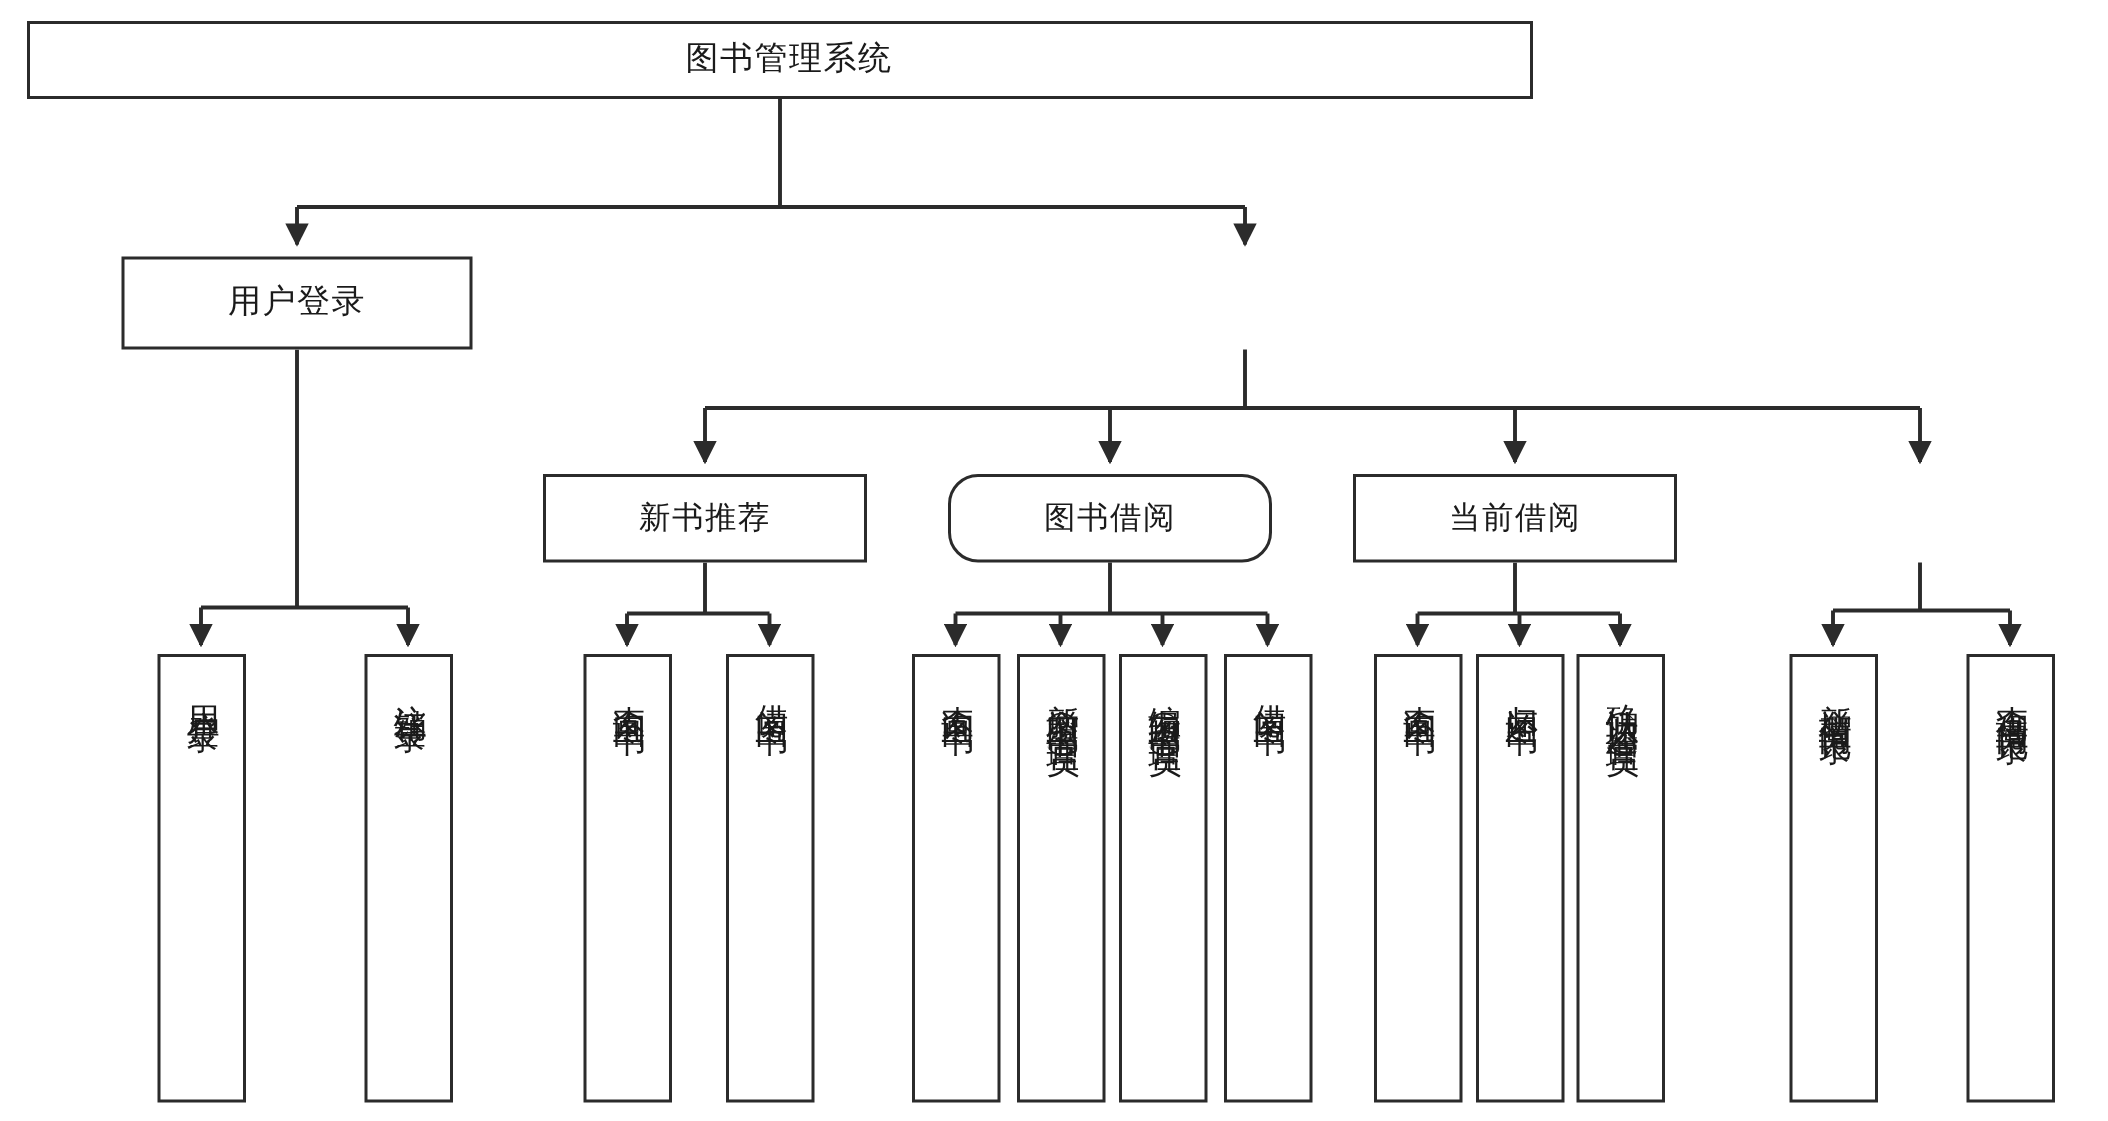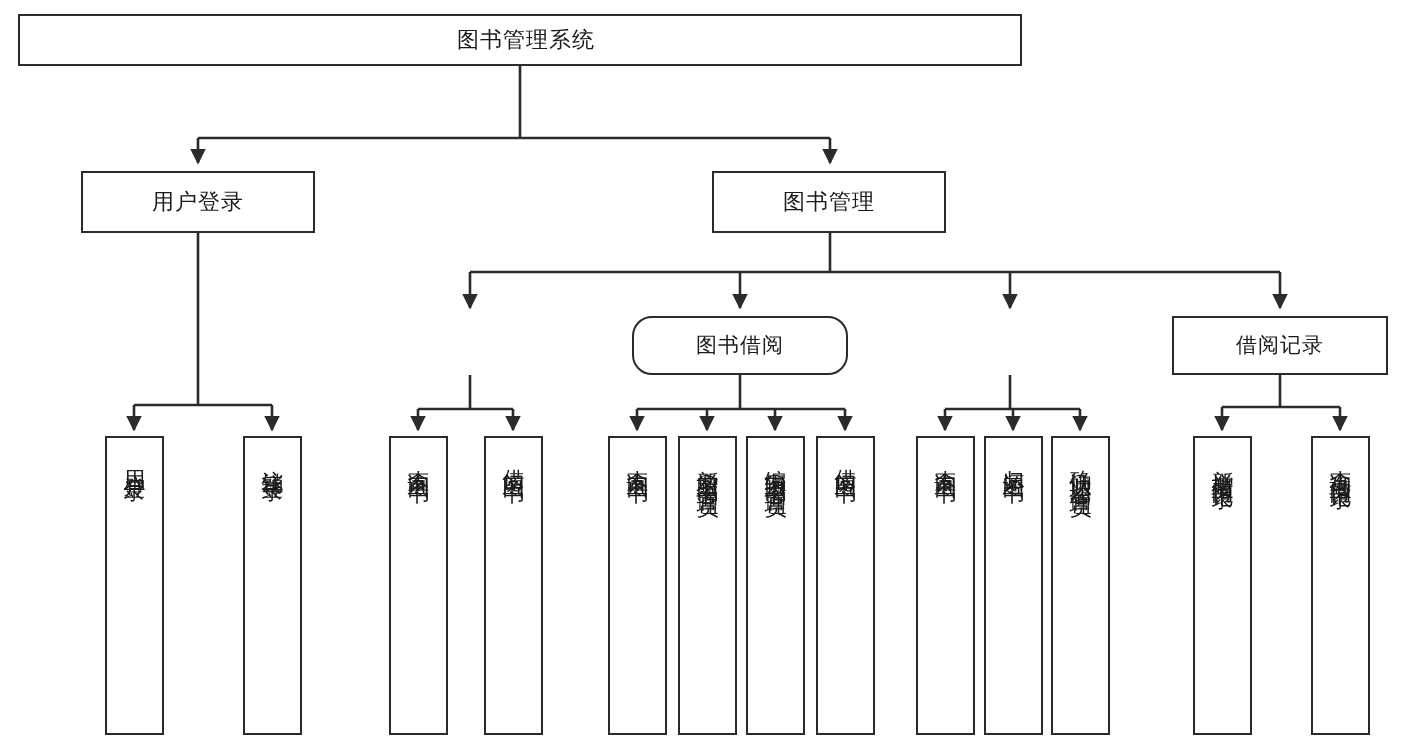--- a/index.html
+++ b/index.html
@@ -124,29 +124,29 @@
     </g>
   </svg>
 
   <div class="node root" style="left:18px; top:14px; width:1004px; height:52px;padding-left:12px;">
     <span class="label">图书管理系统</span>
   </div>
 
   <div class="node l2" style="left:81px; top:171px; width:234px; height:62px;">
     <span class="label">用户登录</span>
   </div>
-  <div class="node l2" style="left:712px; top:171px; width:234px; height:62px;">
-    <span class="label">图书管理</span>
+
+  <div class="node l3" style="left:362px; top:316px; width:216px; height:59px;">
+    <span class="label">新书推荐</span>
   </div>
-
   <div class="node l3" style="left:632px; top:316px; width:216px; height:59px;border-radius:20px;">
     <span class="label">图书借阅</span>
   </div>
-  <div class="node l3" style="left:1172px; top:316px; width:216px; height:59px;">
-    <span class="label">借阅记录</span>
+  <div class="node l3" style="left:902px; top:316px; width:216px; height:59px;">
+    <span class="label">当前借阅</span>
   </div>
 
   <div class="node vertical" style="left:105px; top:436px; width:59px; height:299px;">
     <span class="label">用户登录</span>
   </div>
   <div class="node vertical" style="left:243px; top:436px; width:59px; height:299px;">
     <span class="label">注销登录</span>
   </div>
 
   <div class="node vertical" style="left:389px; top:436px; width:59px; height:299px;">

